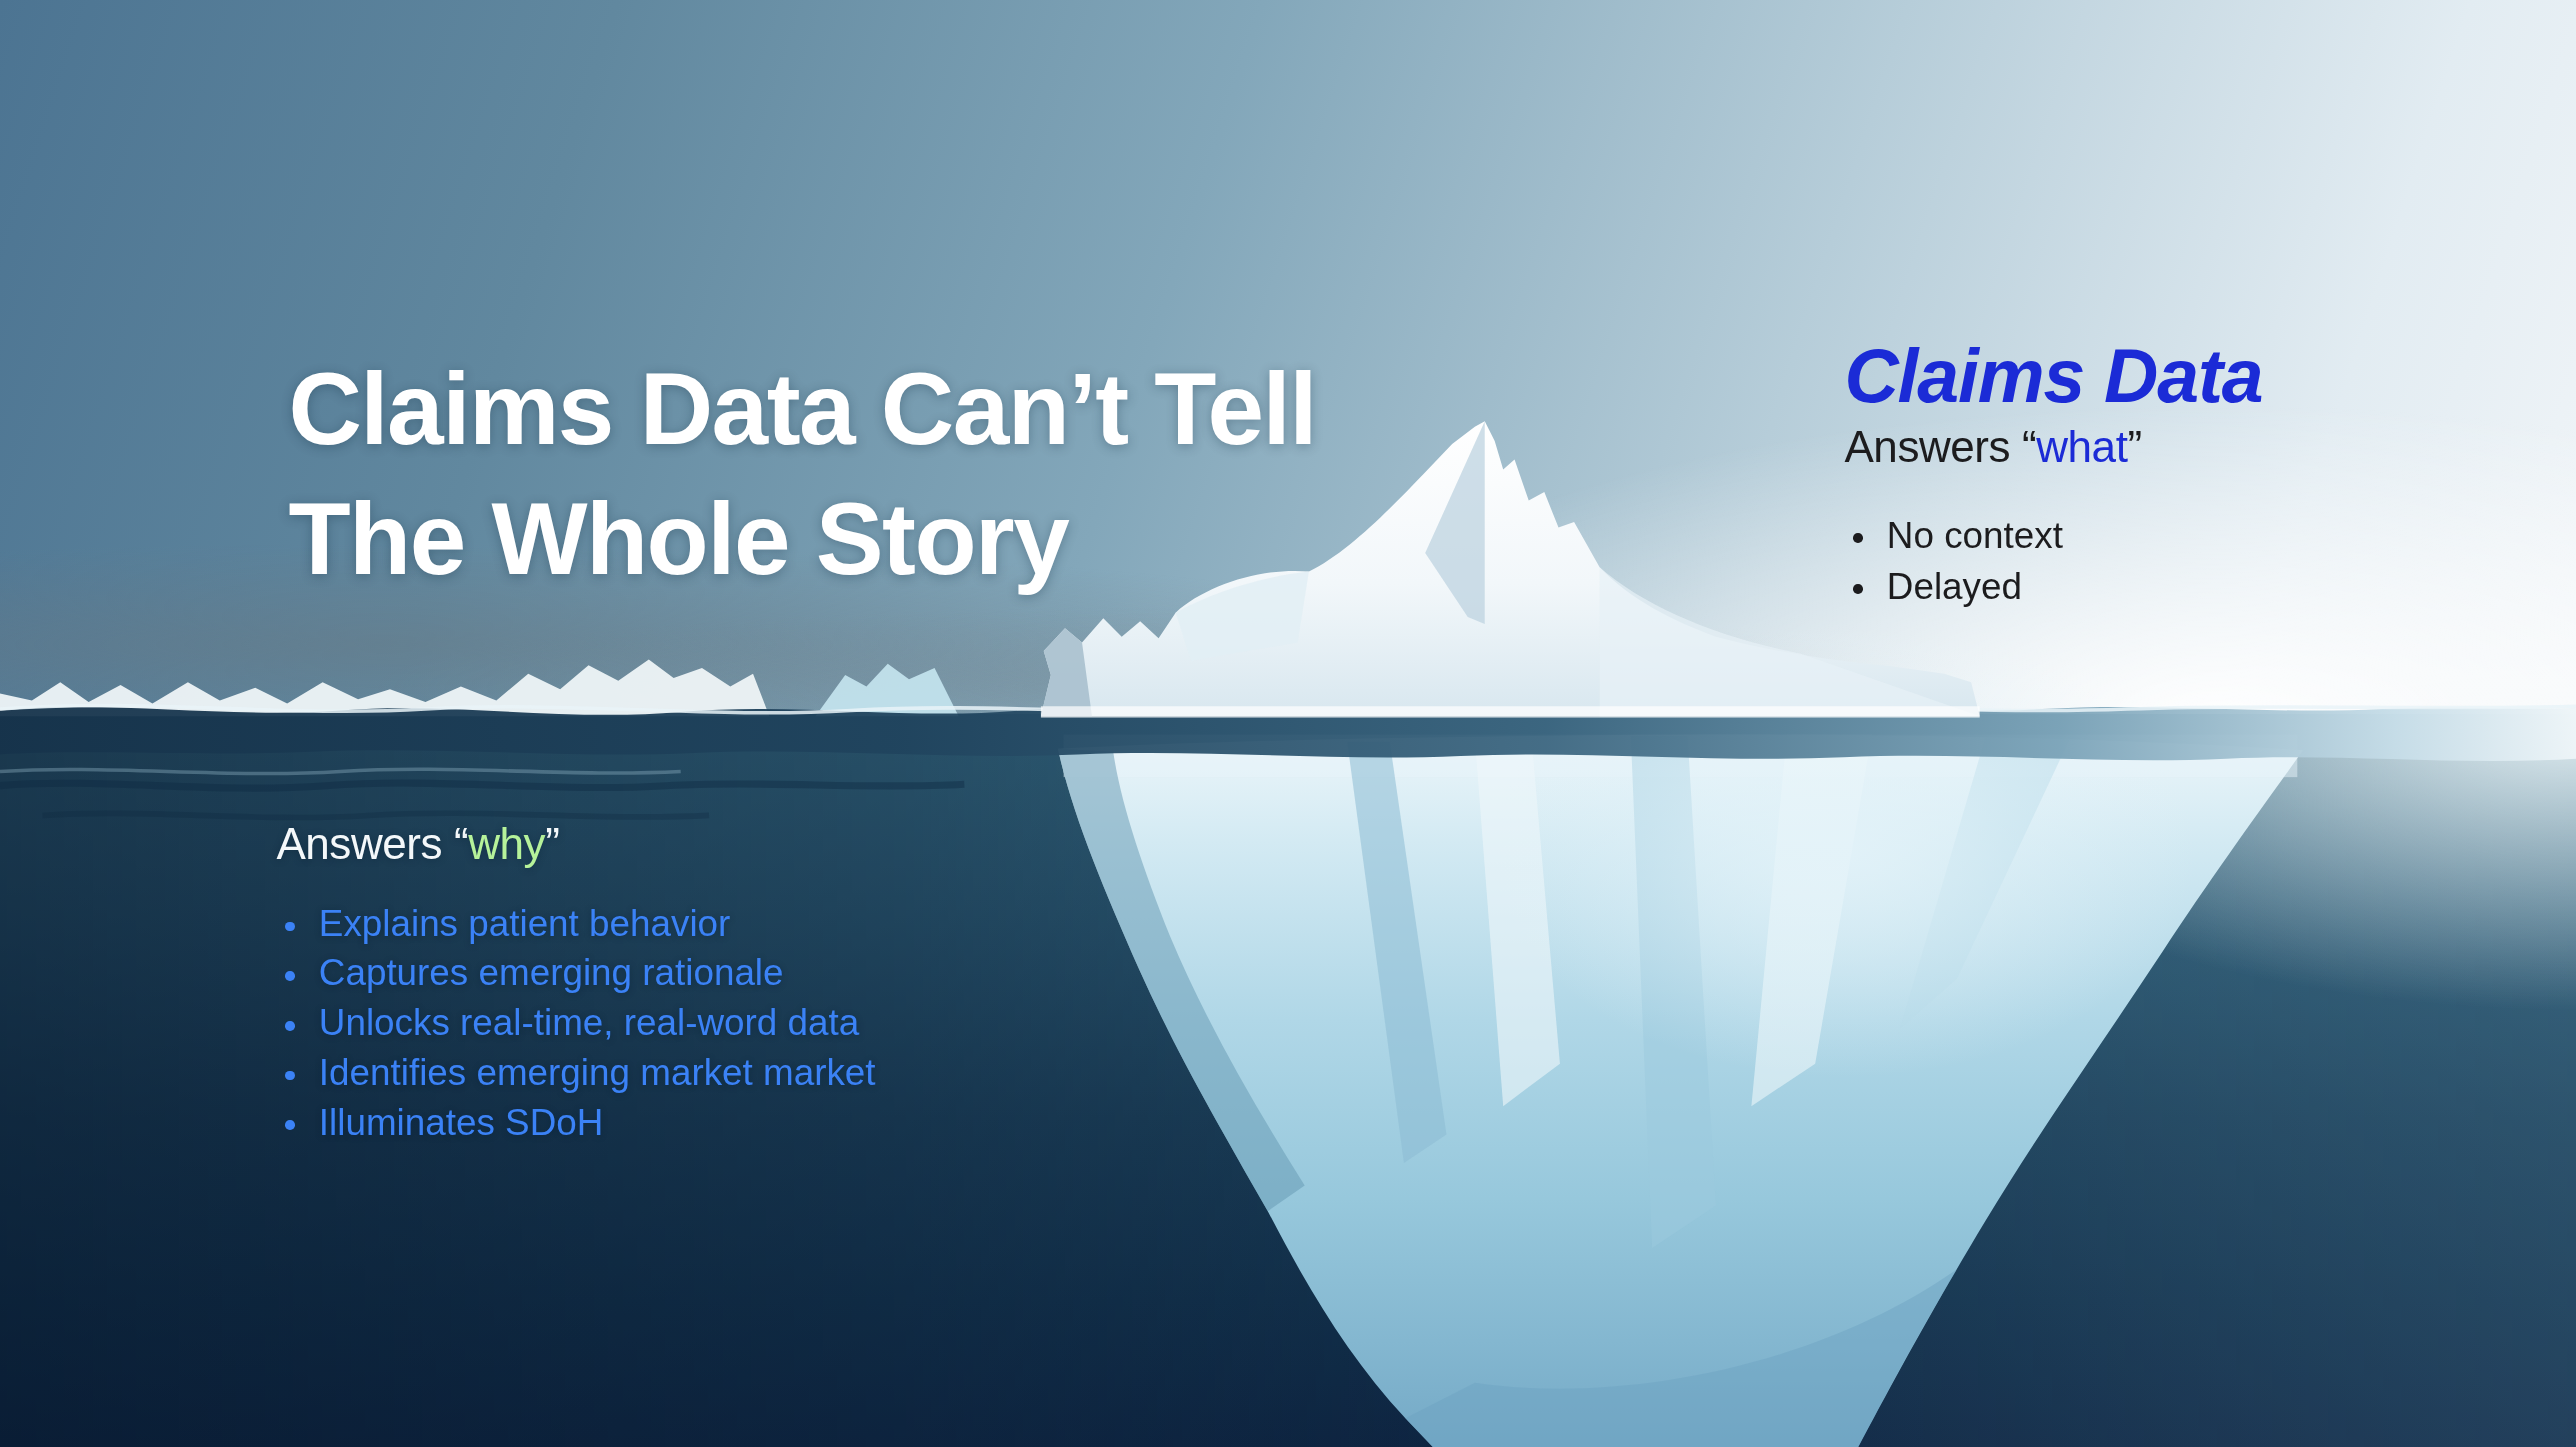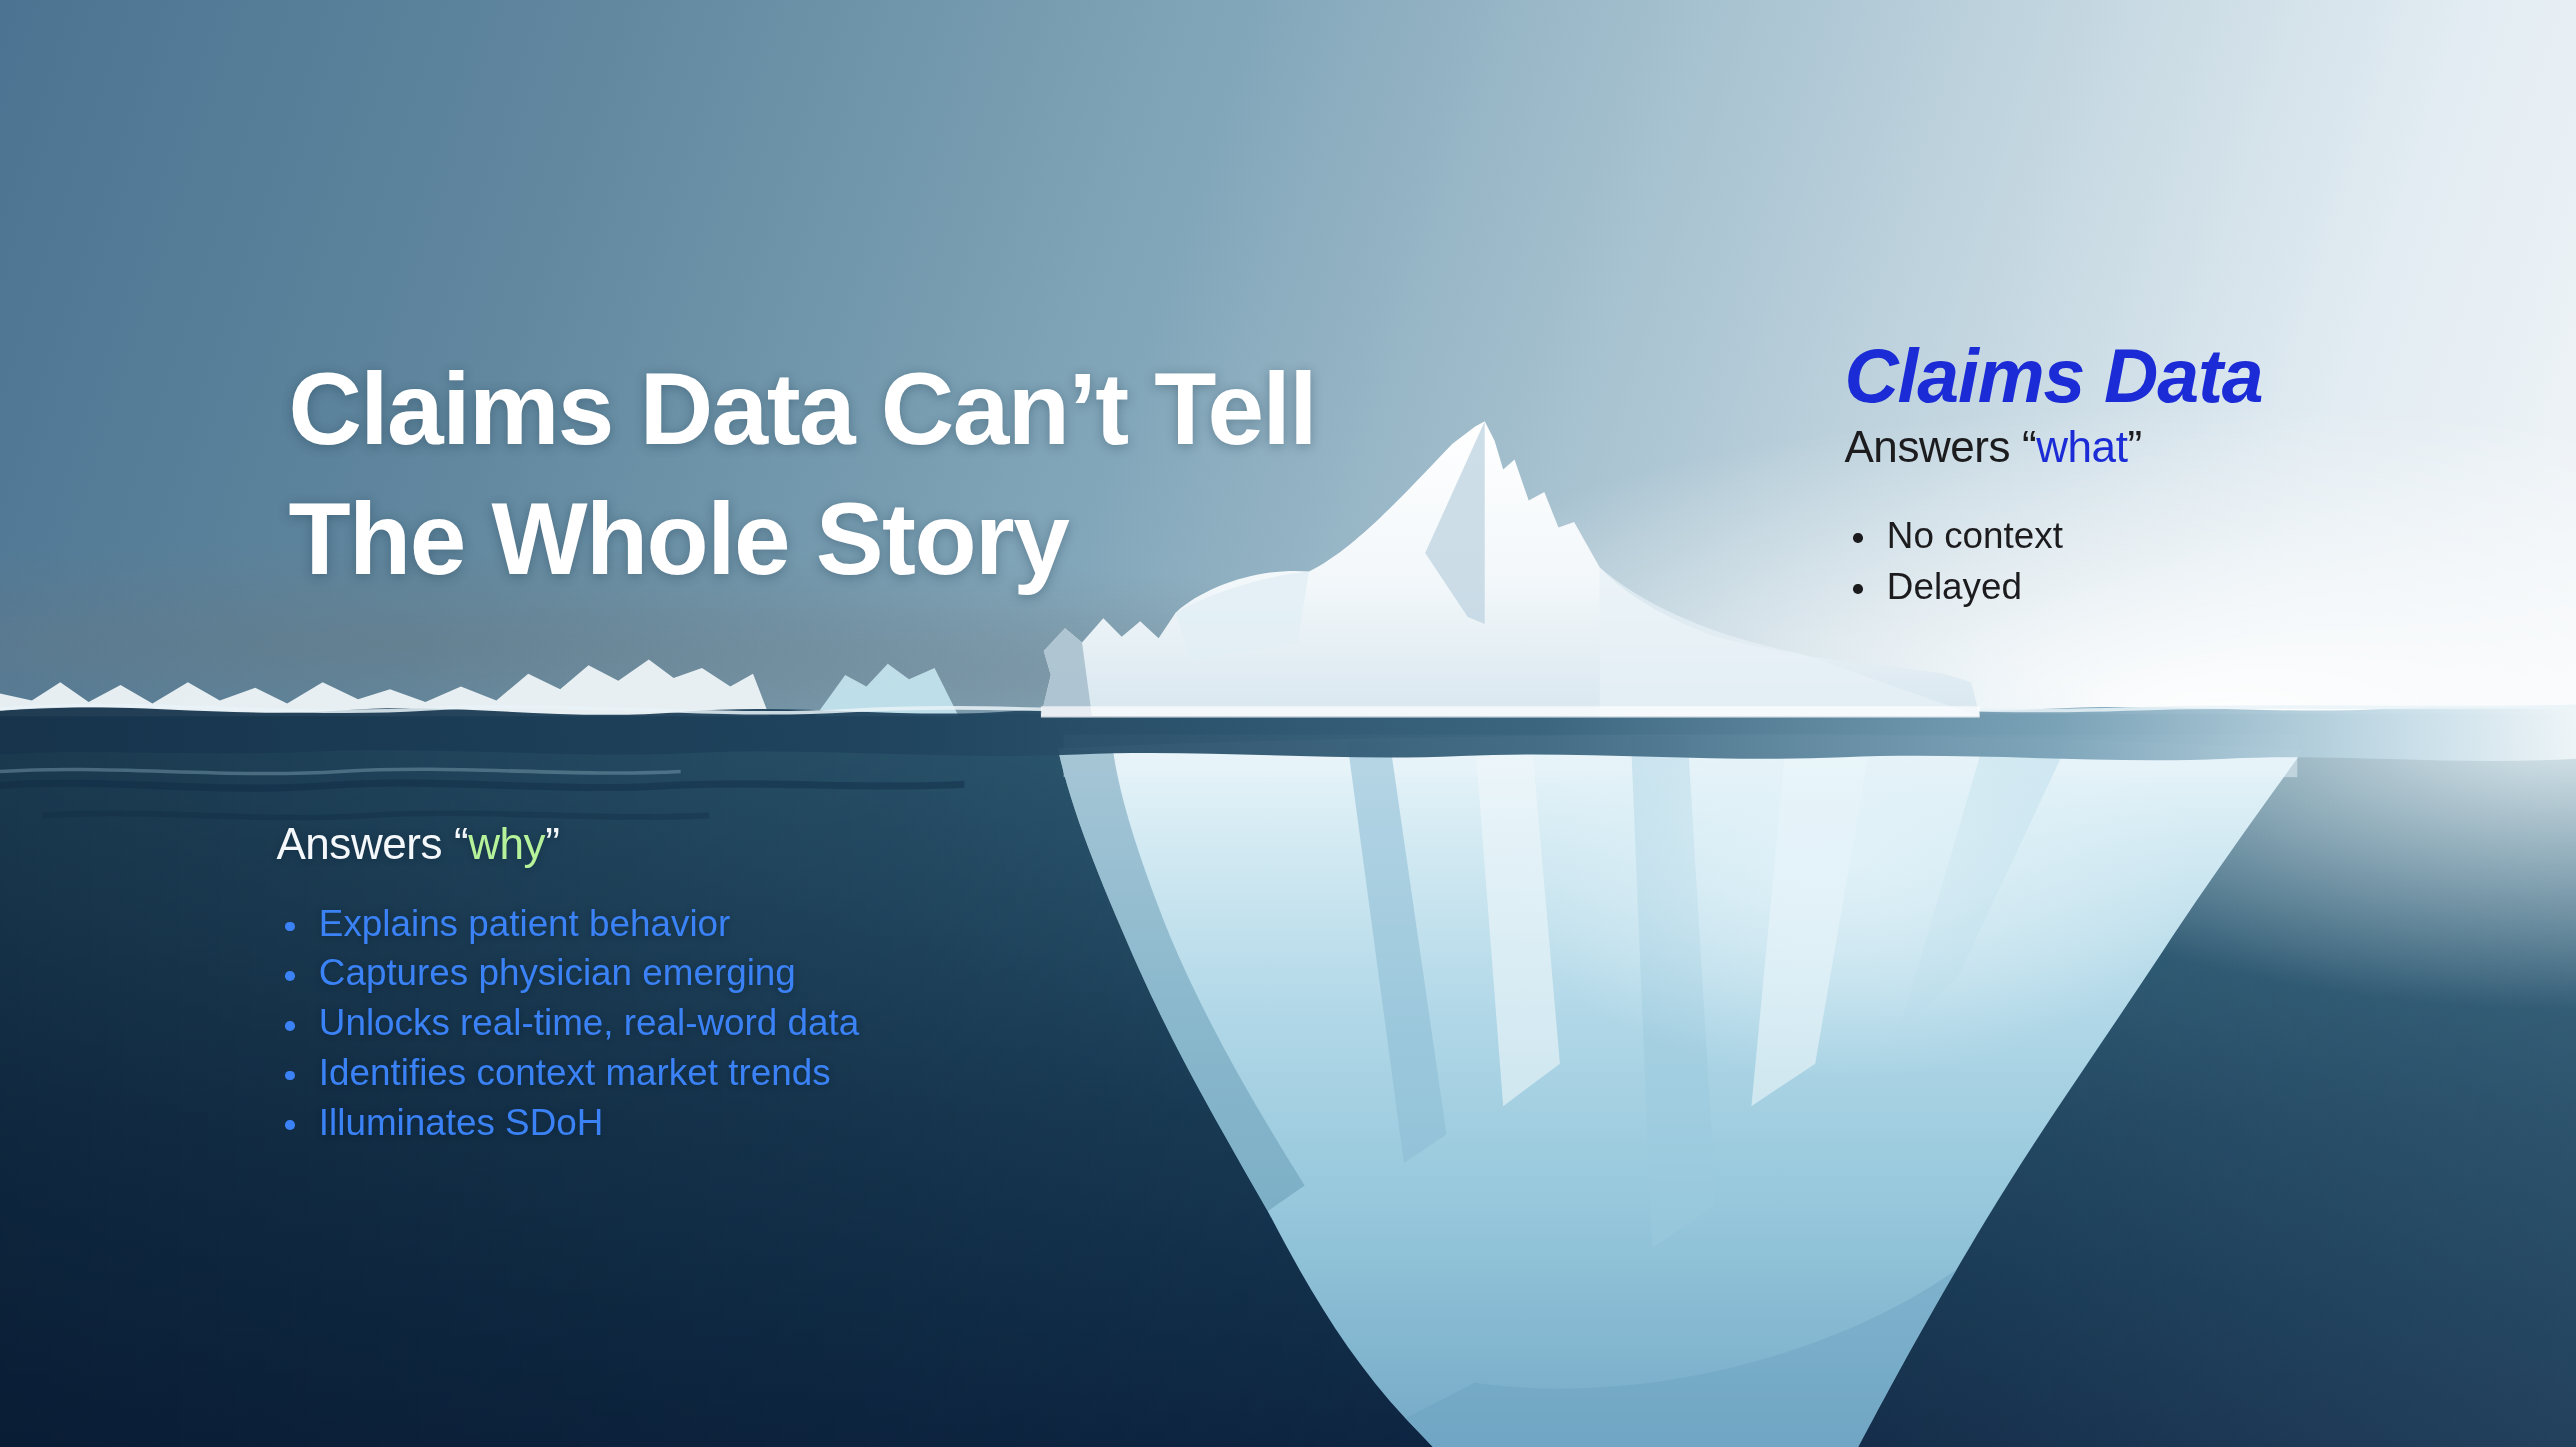--- a/index.html
+++ b/index.html
@@ -157,31 +157,31 @@
     </div>
     <ul class="bullets">
 
         <li>
           <span class="dot"></span>
           <span>Explains patient behavior</span>
         </li>
 
         <li>
           <span class="dot"></span>
-          <span>Captures physician emerging</span>
+          <span>Captures emerging rationale</span>
         </li>
 
         <li>
           <span class="dot"></span>
           <span>Unlocks real-time, real-word data</span>
         </li>
 
         <li>
           <span class="dot"></span>
-          <span>Identifies context market trends</span>
+          <span>Identifies emerging market market</span>
         </li>
 
         <li>
           <span class="dot"></span>
           <span>Illuminates SDoH</span>
         </li>
       </ul>
   </div>
 
 </div>

